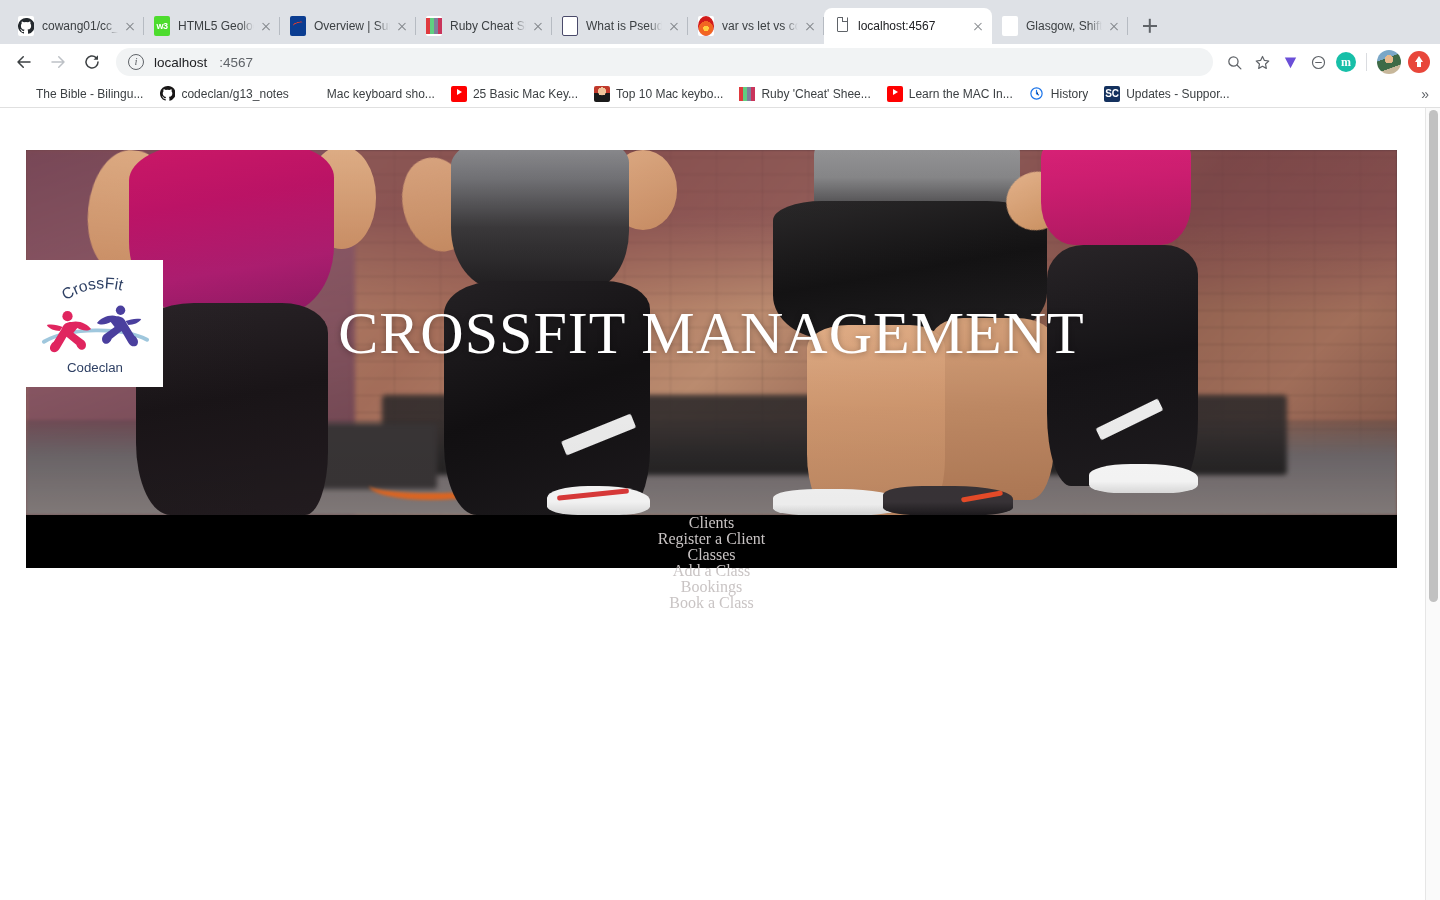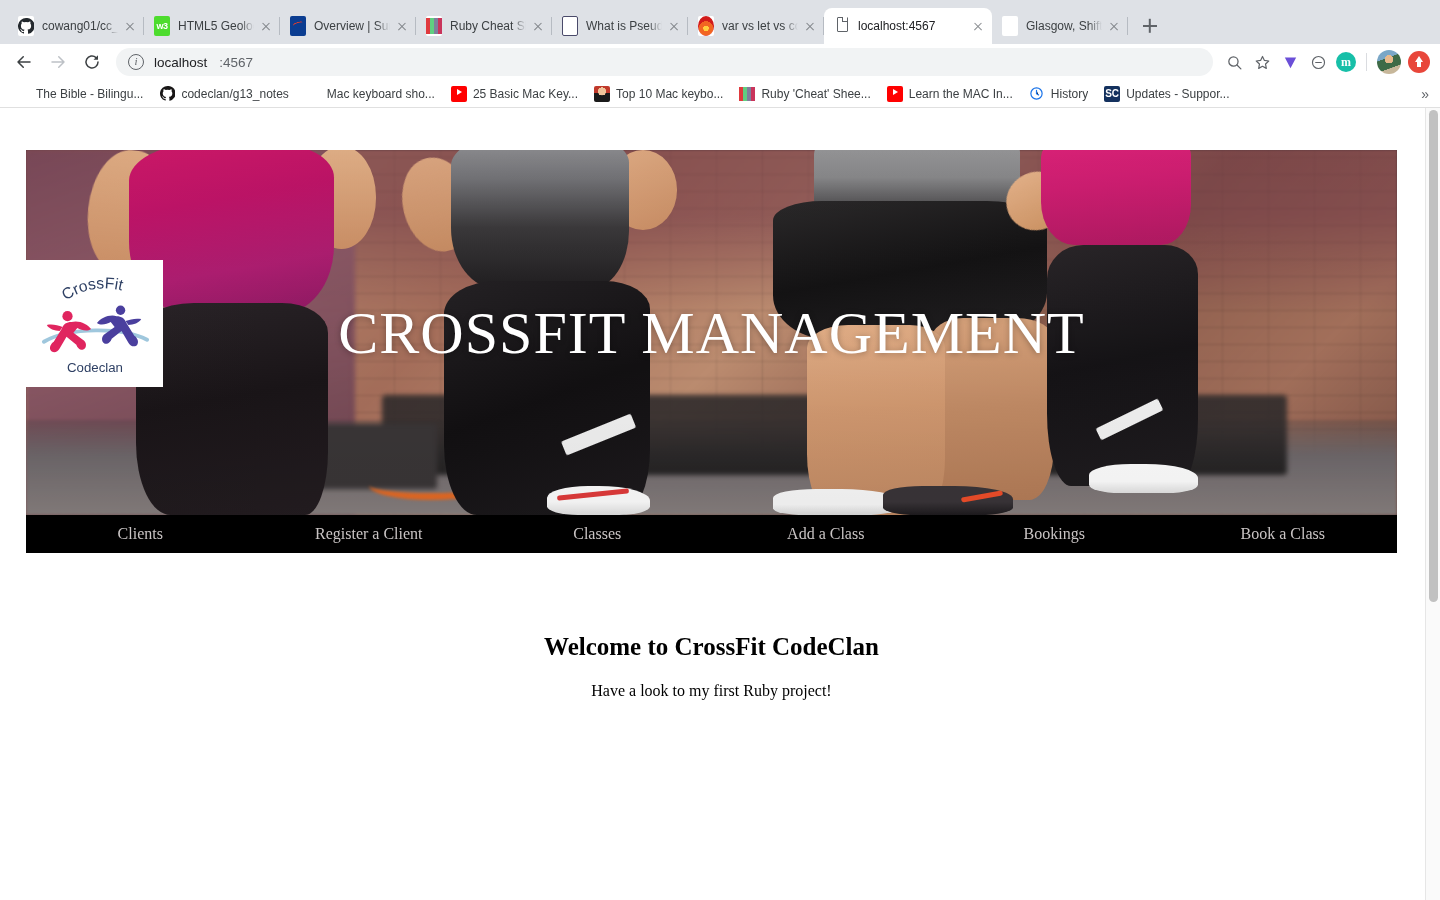--- a/index.html
+++ b/index.html
@@ -465,24 +465,25 @@
     width: 137px; height: 127px;
     background: #ffffff;
     z-index: 4;
     display: flex; align-items: center; justify-content: center;
   }
   .logo-svg { width: 118px; height: 112px; display:block; }
 
   
   .sitenav {
     width: 100%;
-    height: 38px;
+    height: 53px;
     background: #000000;
     display: flex;
     align-items: center;
+    flex-direction: column;
   }
   .sitenav a {
     flex: 1 1 0;
     text-align: center;
     font-family: "Liberation Serif", serif;
     font-size: 16px;
     color: #c9c4c4;
     text-decoration: none;
     line-height: 1;
   }
@@ -767,23 +768,19 @@
 
       <nav class="sitenav">
         <a href="#">Clients</a>
         <a href="#">Register a Client</a>
         <a href="#">Classes</a>
         <a href="#">Add a Class</a>
         <a href="#">Bookings</a>
         <a href="#">Book a Class</a>
       </nav>
 
-      <div class="content">
-        <h1>Welcome to CrossFit CodeClan</h1>
-        <p>Have a look to my first Ruby project!</p>
-      </div>
     </div>
 
     <div class="scrollbar">
       <div class="scroll-thumb"></div>
     </div>
   </div>
 </div>
 
 </body></html>

